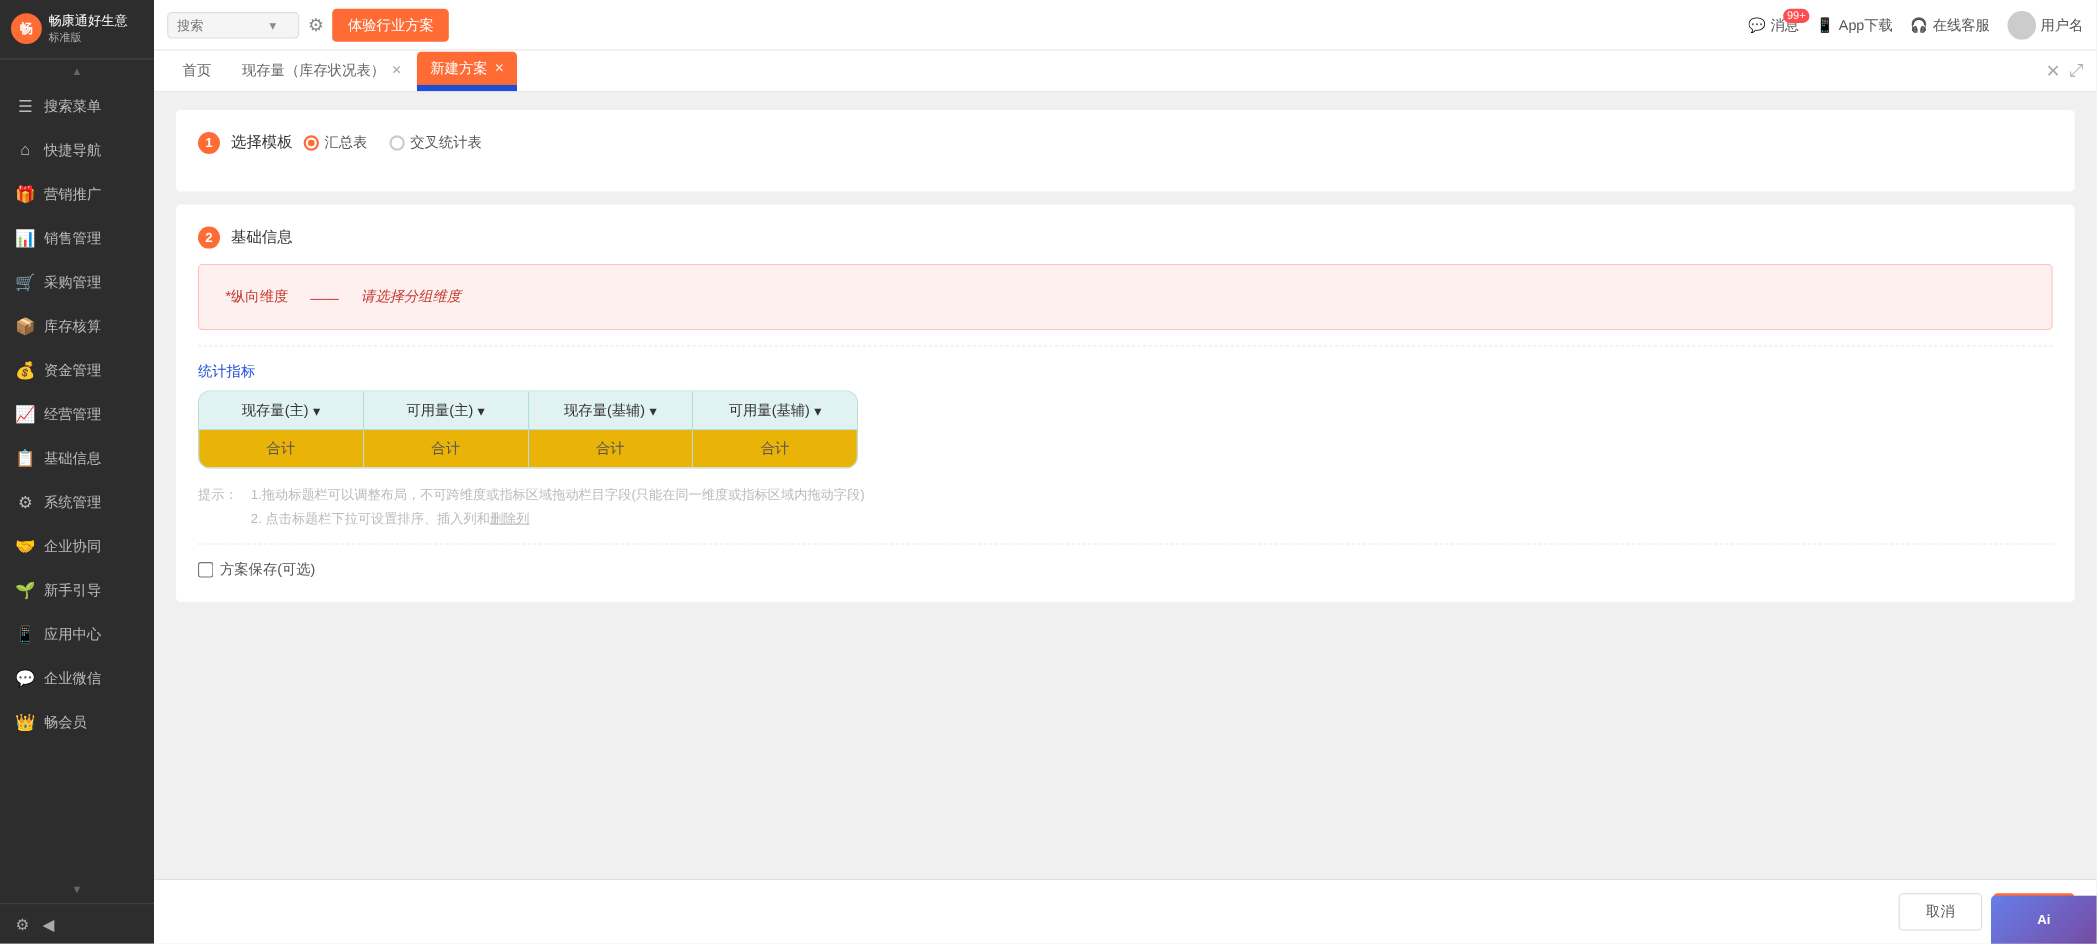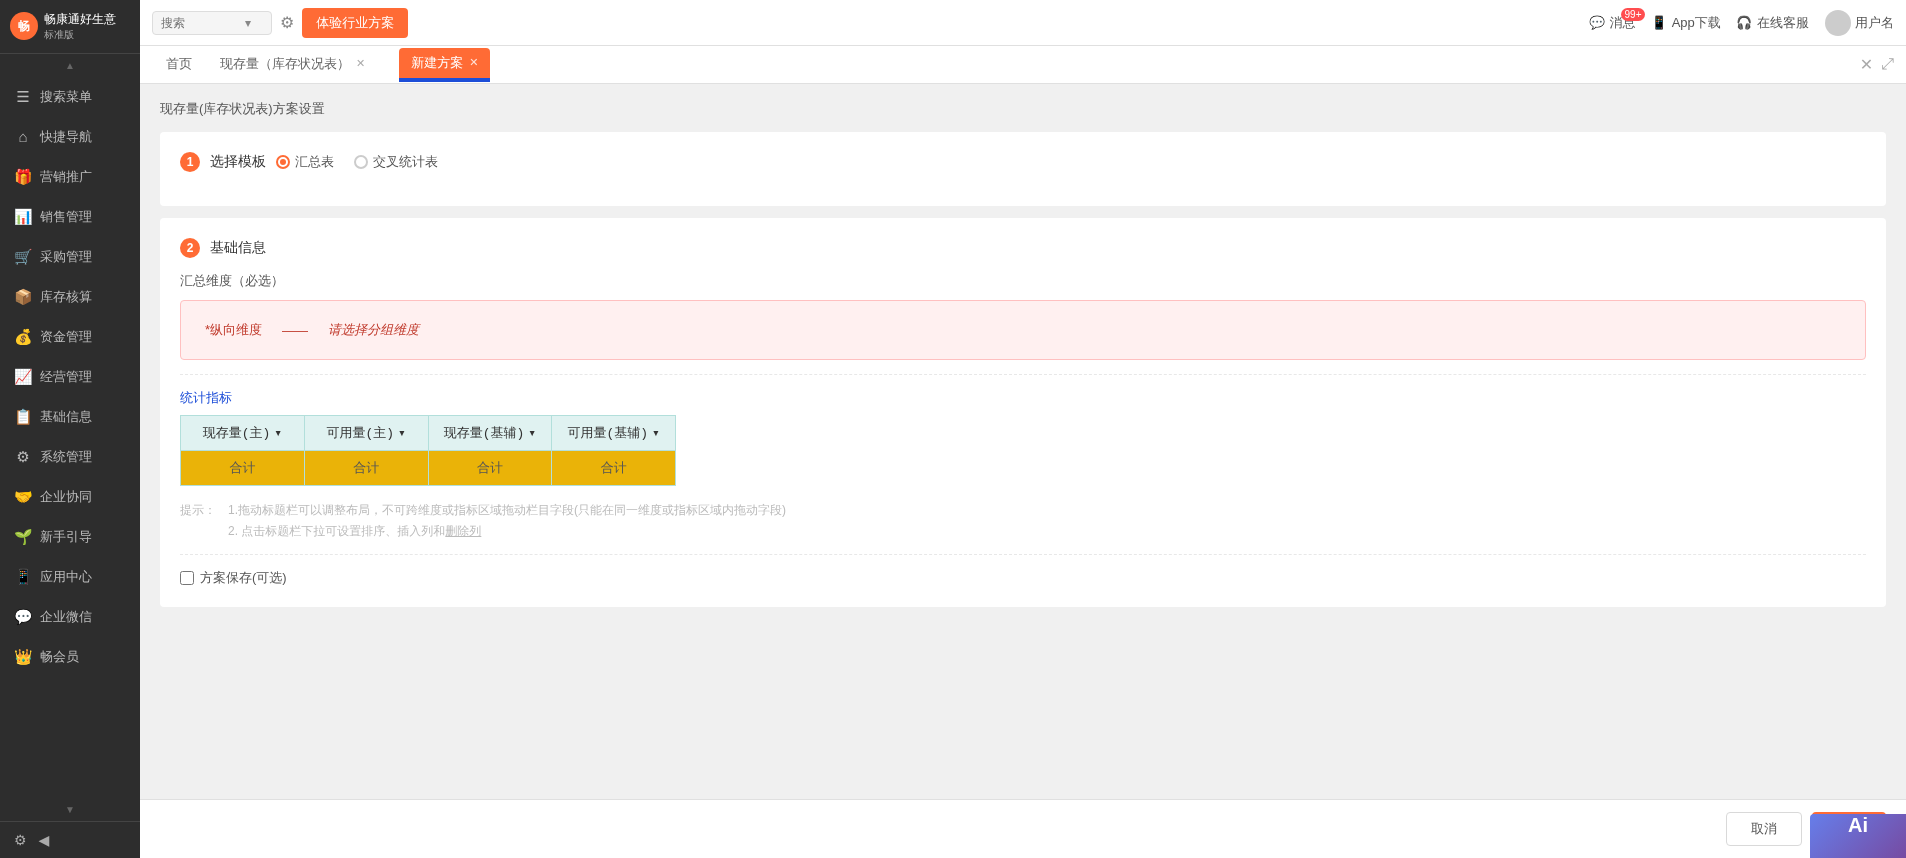--- a/index.html
+++ b/index.html
@@ -97,21 +97,21 @@
       padding: 0 12px;
       height: 38px;
       flex-shrink: 0;
     }
     .tab {
       padding: 8px 14px; font-size: 13px; cursor: pointer;
       color: #666; display: flex; align-items: center; gap: 6px;
       border-bottom: 2px solid transparent;
     }
     .tab-close { font-size: 11px; color: #aaa; cursor: pointer; }
-    .tab.new-tab { background: #ff6b35; color: white; border-radius: 4px 4px 0 0; margin-left: 20px; padding: 6px 12px; border-bottom: 4px solid #1d4ed8; }
+    .tab.new-tab { background: #ff6b35; color: white; border-radius: 4px 4px 0 0; margin-left: 0; padding: 6px 12px; border-bottom: 6px solid #1d4ed8; }
     .tab.new-tab .tab-close { color: rgba(255,255,255,0.8); }
     .tabs-actions { margin-left: auto; display: flex; gap: 8px; color: #aaa; font-size: 16px; cursor: pointer; }
 
     
     .content {
       flex: 1; overflow-y: auto; padding: 16px 20px;
       background: #f0f0f0;
     }
     .content::-webkit-scrollbar { width: 6px; }
     .content::-webkit-scrollbar-thumb { background: #ccc; }
@@ -162,21 +162,21 @@
     .indicator-box {
       width: 18px; height: 14px; border: 1px solid #4db6ac; background: #b2dfdb; border-radius: 2px;
     }
     .indicator-box.grey {
       background: #e0e0e0; border-color: #bbb;
     }
 
     
     .stats-section { margin-top: 6px; }
     .stats-label { color: #1d4ed8; font-size: 13px; margin-bottom: 8px; }
-    .stats-table { border: 1px solid #b2dfdb; border-radius: 0; overflow: hidden; width: 496px; font-family: Liberation Mono, monospace; }
+    .stats-table { border: 1px solid #b2dfdb; border-radius: 11px; overflow: hidden; width: 600px; }
     .stats-header { display: flex; background: #e0f2f1; }
     .stats-header-cell {
       flex: 1; padding: 8px 12px; font-size: 13px; color: #333;
       display: flex; align-items: center; justify-content: center; gap: 4px;
       border-right: 1px solid #b2dfdb;
     }
     .stats-header-cell:last-child { border-right: none; }
     .stats-body { display: flex; background: #eab308; border-top: 1px solid #b2dfdb; }
     .stats-body-cell {
       flex: 1; padding: 8px 12px; text-align: center;
@@ -215,22 +215,22 @@
     }
 
     
     .sidebar-scroll-btn { color: #666; text-align: center; padding: 6px; cursor: pointer; font-size: 10px; }
 
     
     .ai-float {
       position: fixed; bottom: 0; right: 0;
       width: 96px; height: 44px;
       background: linear-gradient(135deg, #667eea, #764ba2);
-      color: white; font-size: 20px; font-weight: bold;
-      display: flex; justify-content: center;
+      color: white; font-size: 12px; font-weight: bold;
+      display: flex; align-items: center; justify-content: center;
       border-radius: 4px 0 0 0;
       cursor: pointer;
     }
   </style>
 </head>
 <body>
 
 <div class="sidebar">
   <div class="sidebar-logo">
     <div class="sidebar-logo-icon">畅</div>
@@ -352,21 +352,20 @@
       <span>新建方案</span>
       <span class="tab-close">✕</span>
     </div>
     <div class="tabs-actions">
       <span>✕</span>
       <span>⤢</span>
     </div>
   </div>
 
   <div class="content">
-    <div class="page-title">现存量(库存状况表)方案设置</div>
 
     <div class="card">
       <div class="step-header">
         <div class="step-num">1</div>
         <div class="step-title">选择模板</div>
         <div class="radio-group">
           <label class="radio-item">
             <div class="radio-dot checked"></div>
             <span>汇总表</span>
           </label>
@@ -377,21 +376,20 @@
         </div>
       </div>
     </div>
 
     <div class="card">
       <div class="step-header">
         <div class="step-num">2</div>
         <div class="step-title">基础信息</div>
       </div>
 
-      <div class="config-label">汇总维度（必选）</div>
 
       <div class="dim-box">
         <div class="dim-row">
           <span class="dim-required">*纵向维度</span>
           <span class="dim-separator">——</span>
           <span class="dim-placeholder">请选择分组维度</span>
         </div>
       </div>
 
       <hr class="divider">

